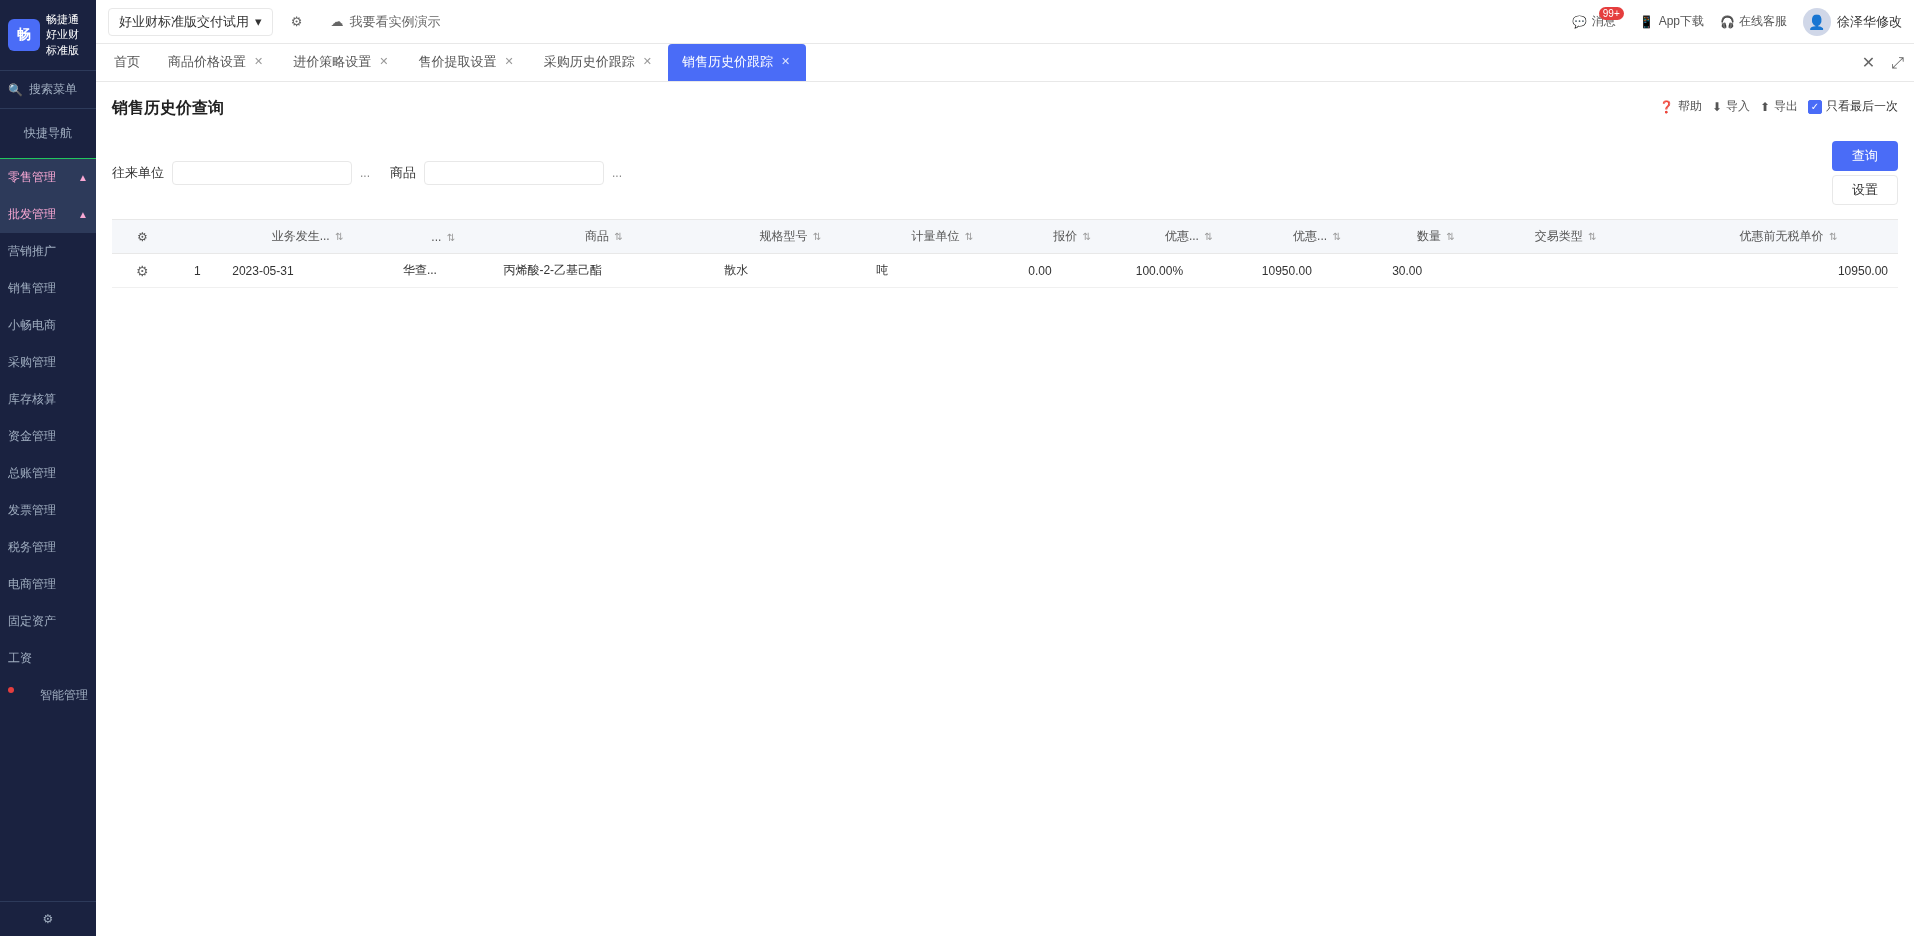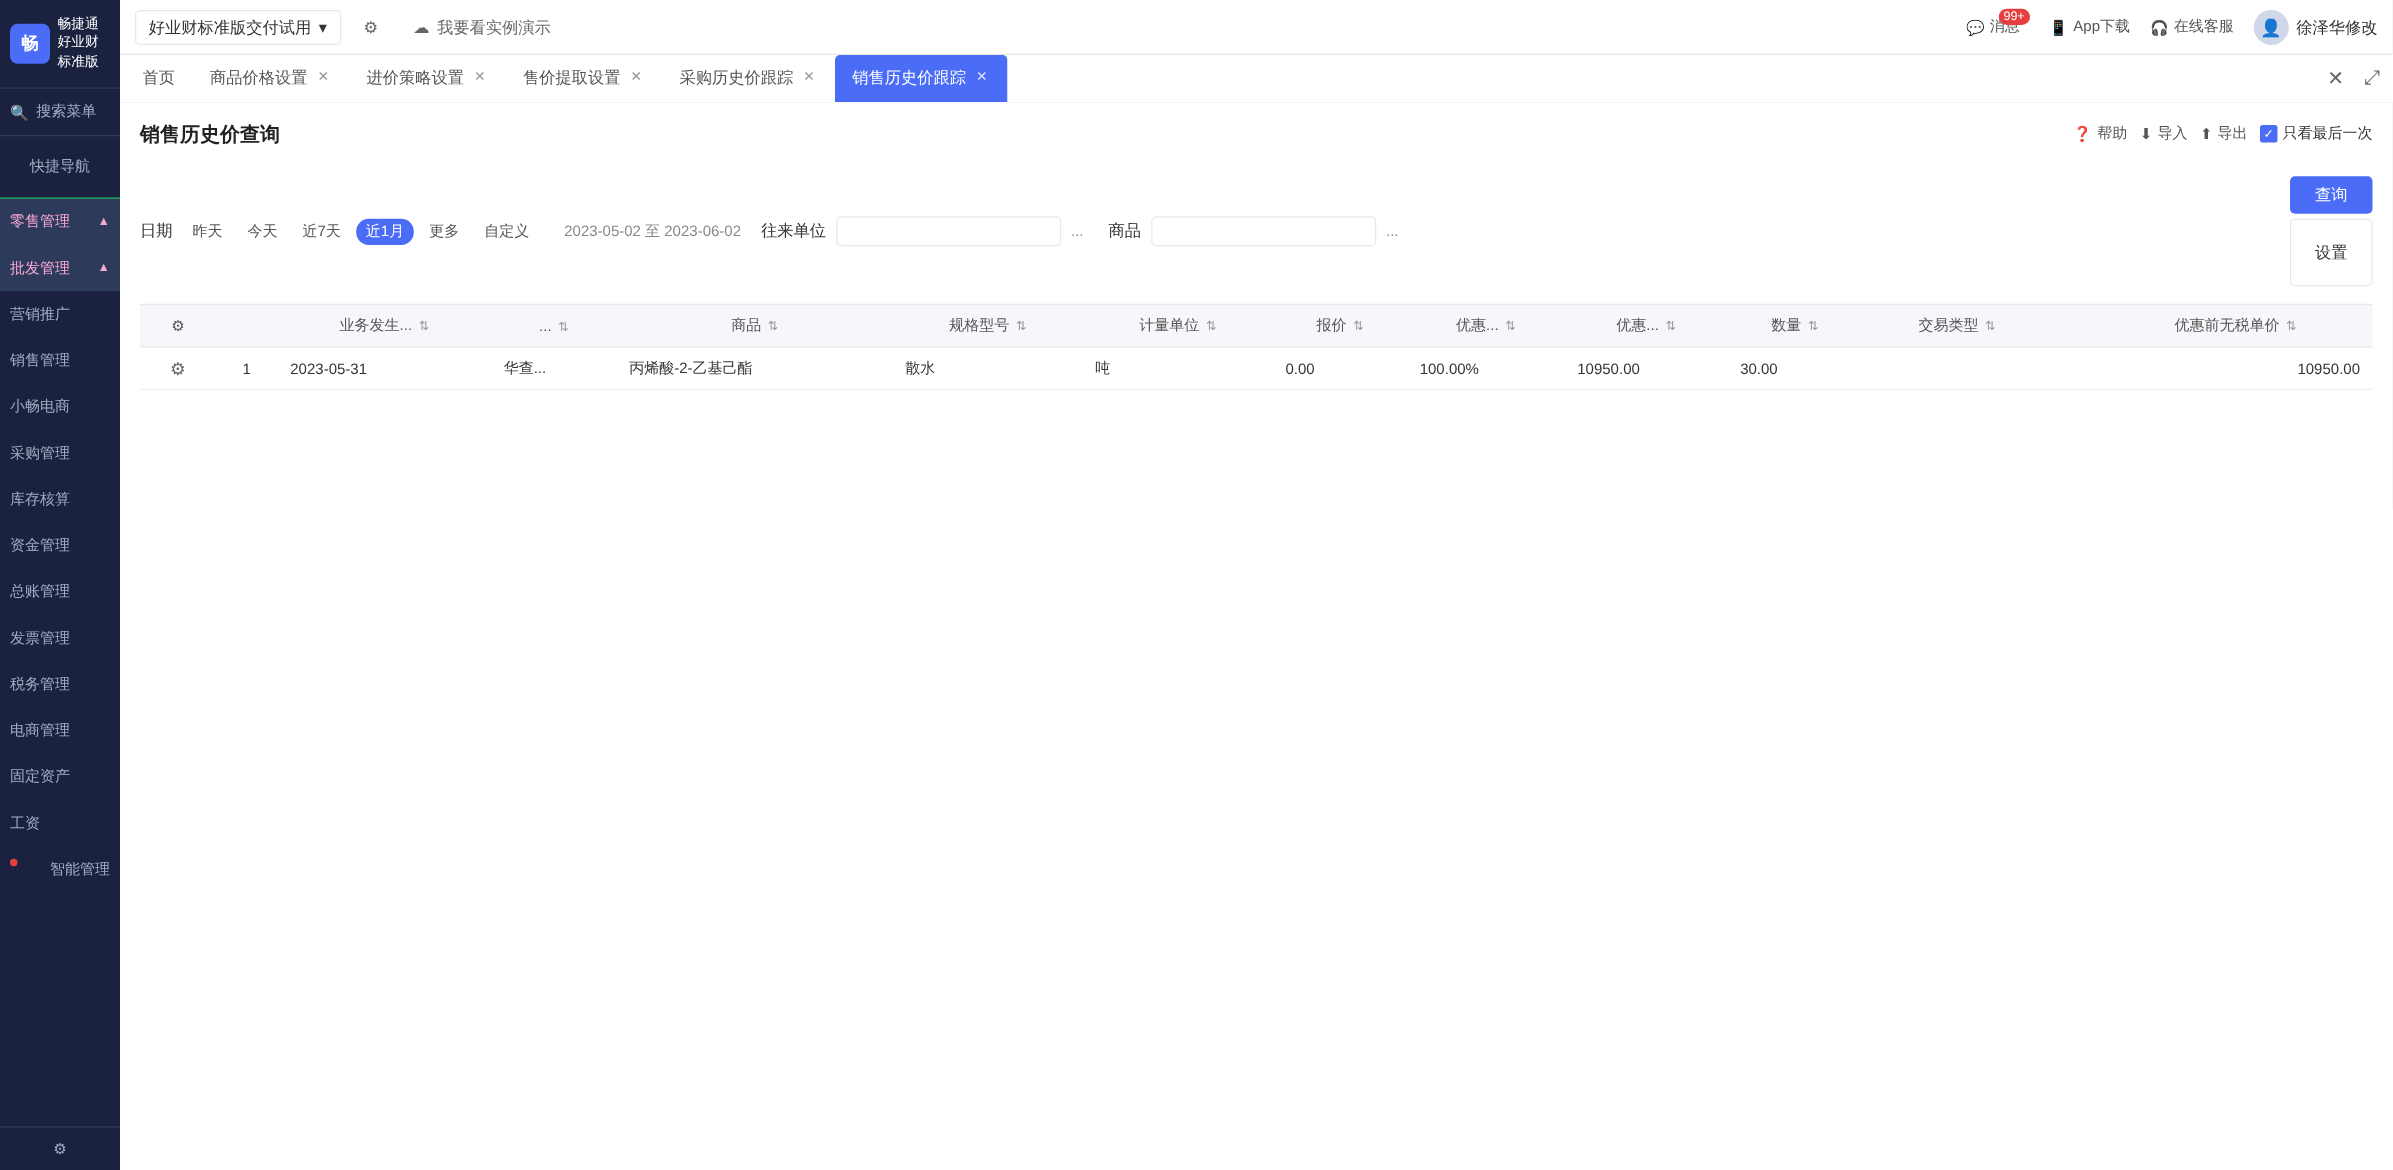--- a/index.html
+++ b/index.html
@@ -362,21 +362,21 @@
       cursor: pointer;
       display: flex;
       align-items: center;
       justify-content: center;
     }
     .btn-settings {
       background: white;
       color: #333;
       border: 1px solid #e8e8e8;
       border-radius: 4px;
-      padding: 17px 16px;
+      padding: 5px 16px;
       font-size: 13px;
       cursor: pointer;
     }
     .filter-buttons {
       display: flex;
       flex-direction: column;
       gap: 4px;
       margin-left: auto;
     }
 
@@ -584,34 +584,20 @@
           <span>导出</span>
         </div>
         <label class="checkbox-label">
           <div class="checkbox-blue">✓</div>
           <span>只看最后一次</span>
         </label>
       </div>
     </div>
 
     <div class="filter-bar">
-      <div class="filter-group">
-        <span class="filter-label">日期</span>
-        <div class="filter-date-options">
-          <span class="date-option">昨天</span>
-          <span class="date-option">今天</span>
-          <span class="date-option">近7天</span>
-          <span class="date-option active">近1月</span>
-          <span class="date-option">更多</span>
-          <span class="date-option">自定义</span>
-        </div>
-        <div style="display:flex;align-items:center;margin-left:8px;">
-          <span class="date-range">2023-05-02 至 2023-06-02</span>
-        </div>
-      </div>
 
       <div class="filter-group">
         <span class="filter-label">往来单位</span>
         <div class="filter-input">
           <input type="text" placeholder="" style="">
           <span class="more-btn">...</span>
         </div>
       </div>
 
       <div class="filter-group">

